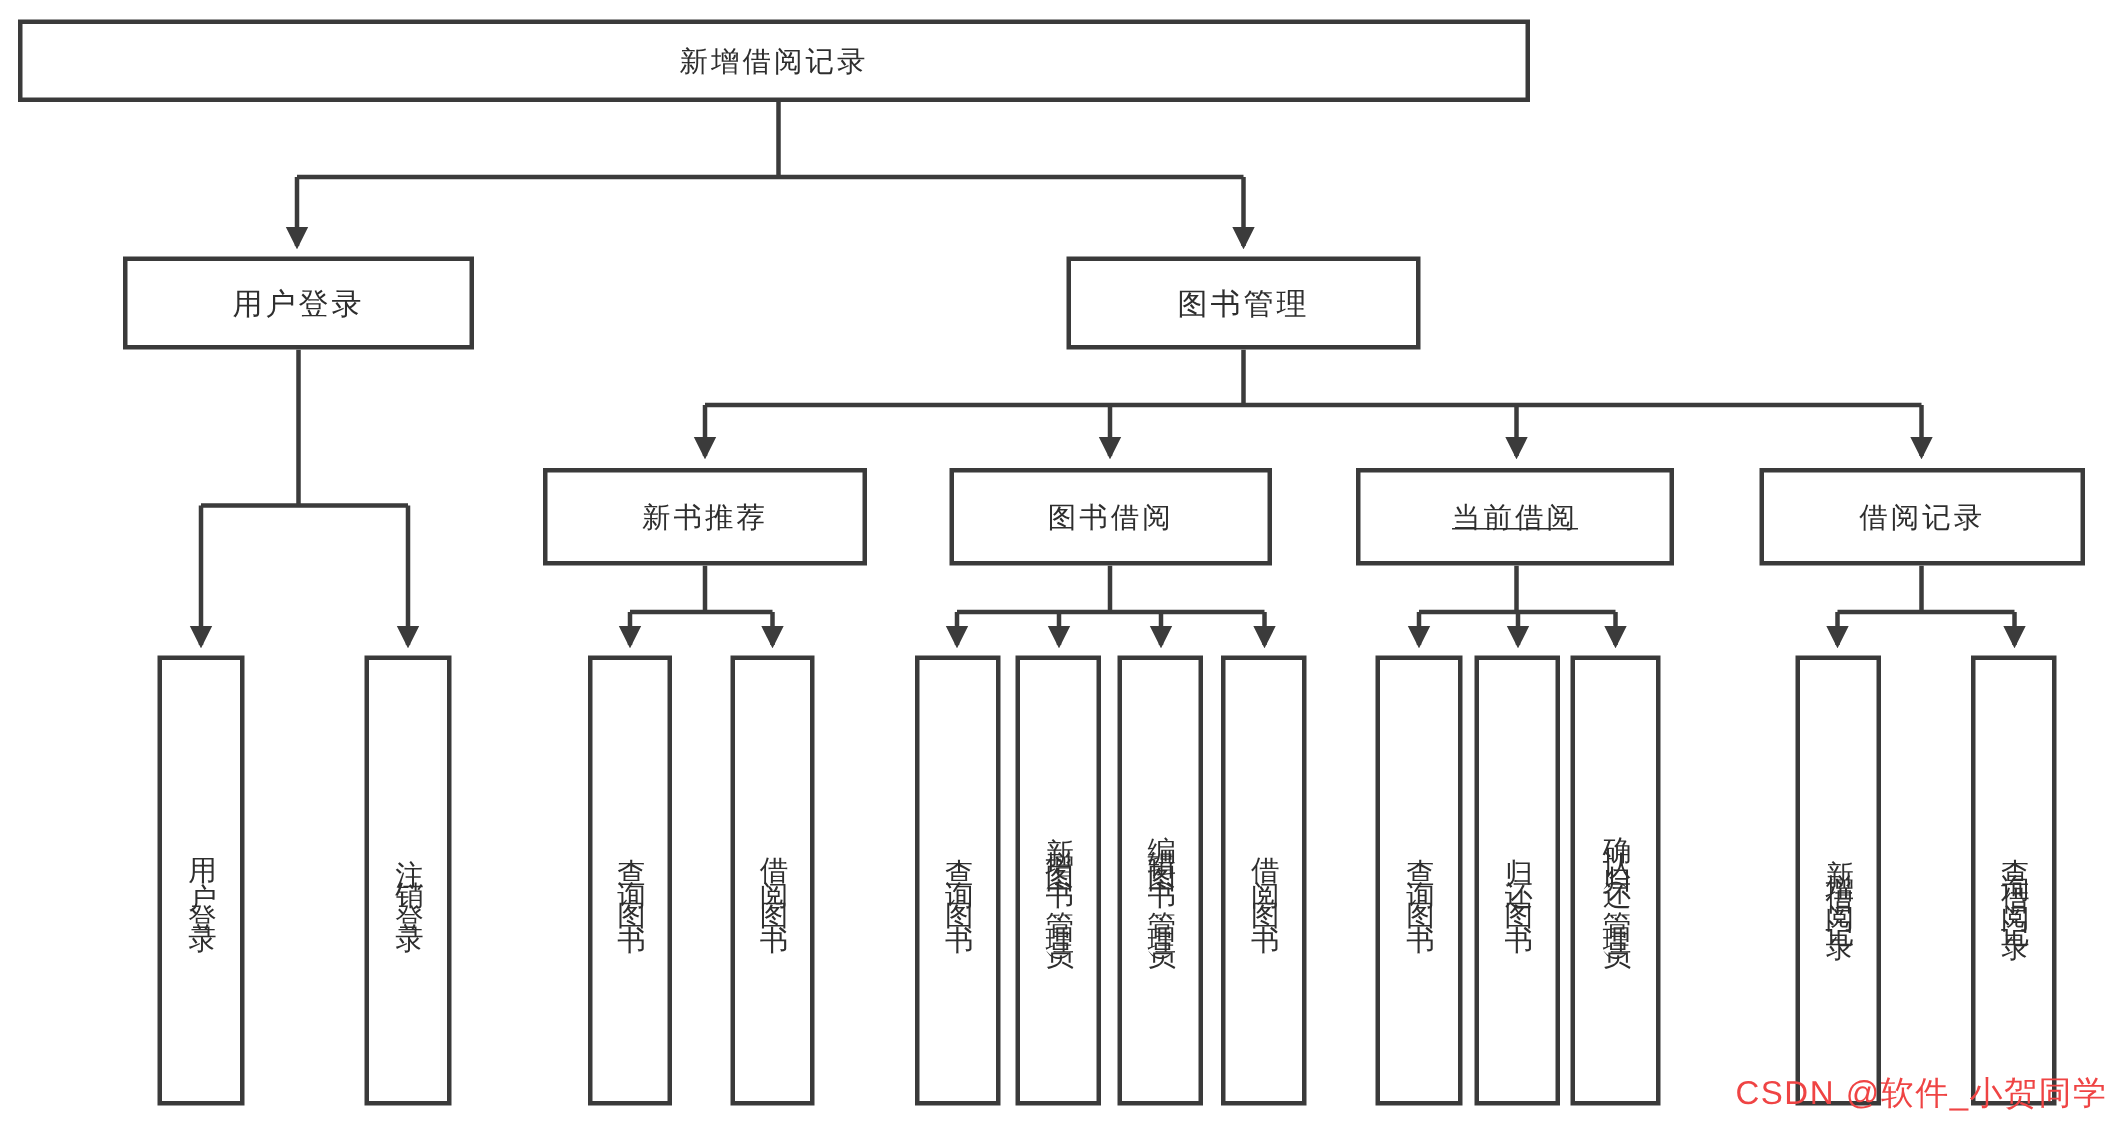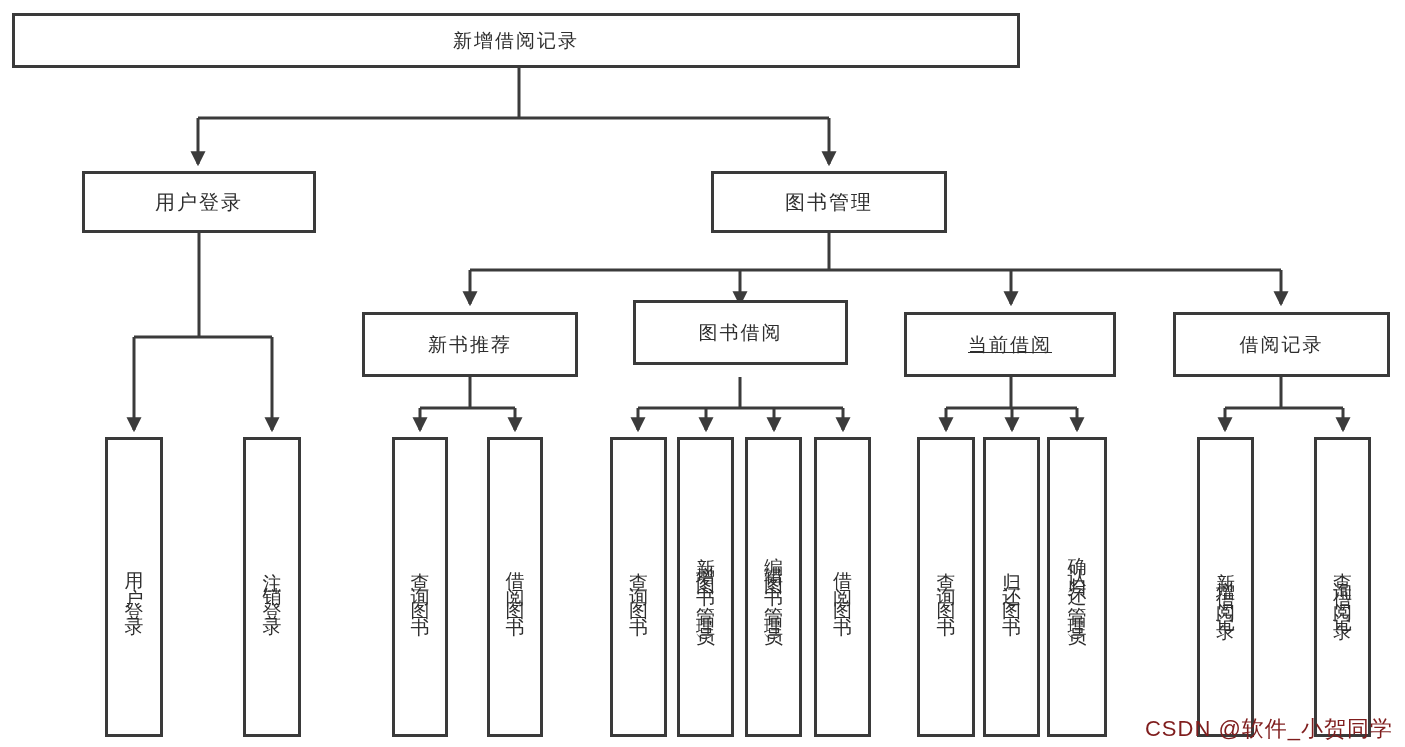--- a/index.html
+++ b/index.html
@@ -21,21 +21,21 @@
     align-items: center;
     justify-content: center;
     z-index: 1;
     color: #2e2e2e;
   }
   .node-h { font-size: 19px; letter-spacing: 2px; }
   .node-root  { left: 12px;  top: 13px;  width: 1008px; height: 55px; }
   .node-l1a   { left: 82px;  top: 171px; width: 234px;  height: 62px; font-size: 20px; }
   .node-l1b   { left: 711px; top: 171px; width: 236px;  height: 62px; font-size: 20px; }
   .node-l2a   { left: 362px; top: 312px; width: 216px;  height: 65px; }
-  .node-l2b   { left: 633px; top: 300px; width: 215px;  height: 65px; }
+  .node-l2b   { left: 633px; top: 312px; width: 215px;  height: 65px; }
   .node-l2c   { left: 904px; top: 312px; width: 212px;  height: 65px; text-decoration: underline; }
   .node-l2d   { left: 1173px;top: 312px; width: 217px;  height: 65px; text-align: center; }
   .vbox { top: 437px; height: 300px; width: 58px; }
   .vb1  { left: 105px; }
   .vb2  { left: 243px; }
   .vb3  { left: 392px; width: 56px; }
   .vb4  { left: 487px; width: 56px; }
   .vb5  { left: 610px; width: 57px; }
   .vb6  { left: 677px; width: 57px; }
   .vb7  { left: 745px; width: 57px; }
@@ -49,25 +49,25 @@
     writing-mode: vertical-rl;
     text-orientation: mixed;
     font-size: 19px;
     letter-spacing: 15px;
     color: #2e2e2e;
     white-space: nowrap;
   }
   .vlabel.dense { font-size: 19px; letter-spacing: 10px; }
   .watermark {
     position: absolute;
-    right: 12px;
+    right: 0;
     bottom: 3px;
     z-index: 2;
     font-size: 22px;
-    color: #7f1d1d;
+    color: #ef4444;
     letter-spacing: 1px;
   }
 </style>
 </head>
 <body>
 
 <div id="stage">
 
   <svg id="connectors" width="1405" height="747" viewBox="0 0 1405 747" xmlns="http://www.w3.org/2000/svg">
     <defs>

